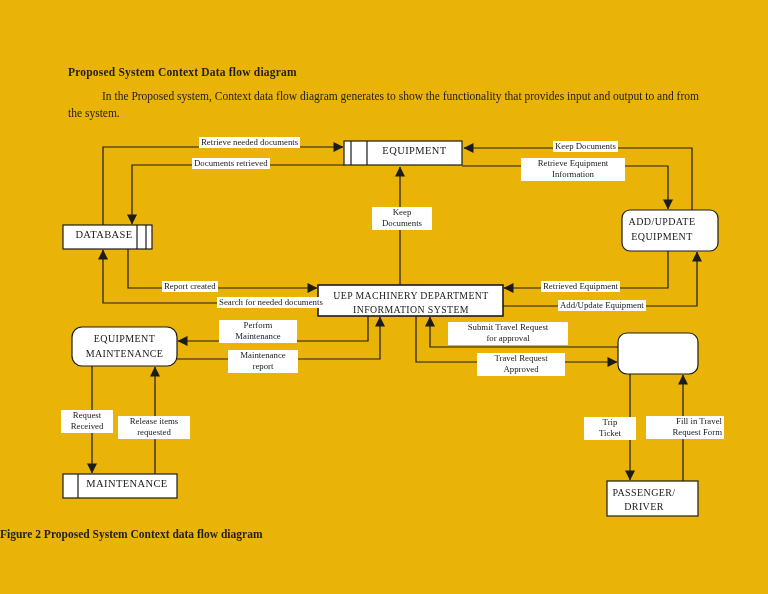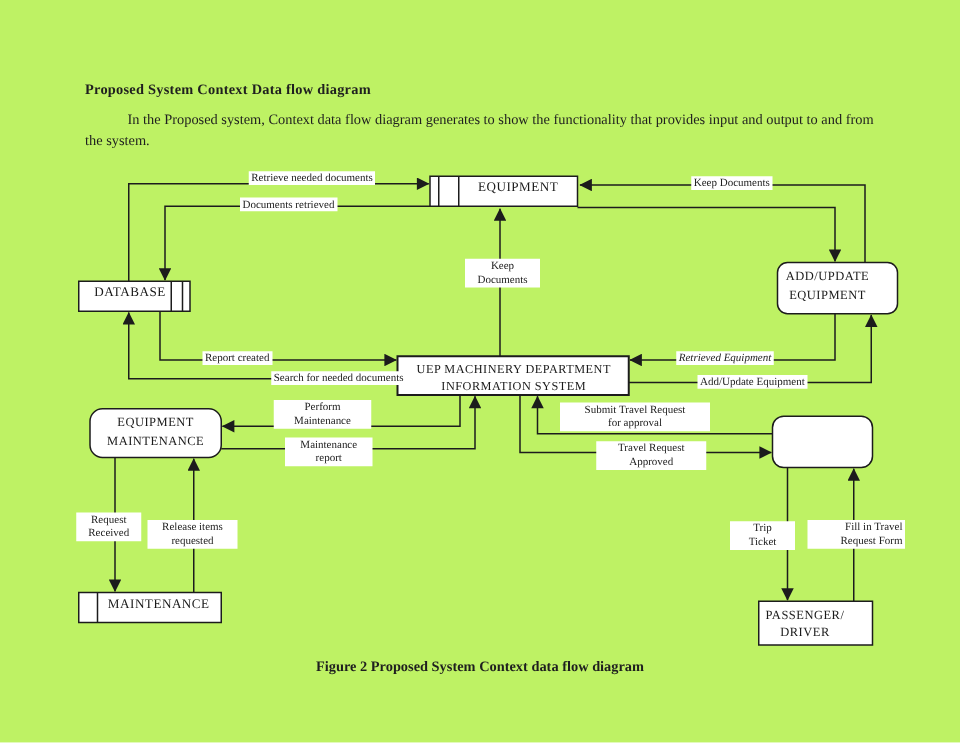--- a/index.html
+++ b/index.html
@@ -1,21 +1,21 @@
 <!DOCTYPE html>
 <html><head>
 <meta charset="utf-8">
 <style>
   html,body{margin:0;padding:0;background:#ffffff;}
-  .page{position:relative;width:768px;height:594px;background:#bef264;overflow:hidden;
+  .page{position:relative;width:768px;height:594px;background:#eab308;overflow:hidden;
         font-family:"Liberation Serif",serif;color:#1f1f1f;}
   .heading{position:absolute;left:68px;top:66px;font-size:11.5px;font-weight:bold;letter-spacing:.2px;}
   .body-text{position:absolute;left:68px;top:88px;width:644px;font-size:11.5px;line-height:1.45;
              text-indent:34px;}
-  .caption{position:absolute;left:0;top:528px;width:768px;text-align:center;font-size:11.5px;font-weight:bold;}
+  .caption{position:absolute;left:0;top:528px;width:768px;text-align:left;font-size:11.5px;font-weight:bold;}
   svg.diagram{position:absolute;left:0;top:0;}
   .lbl{position:absolute;background:#ffffff;font-size:8.8px;line-height:1.3;text-align:center;
        white-space:pre-line;padding:0 2px;color:#222;}
   .ent{position:absolute;text-align:center;white-space:pre-line;color:#1a1a1a;letter-spacing:.4px;}
 </style>
 </head>
 <body>
 
 <div class="page">
 
@@ -79,25 +79,27 @@
 INFORMATION SYSTEM</div>
   <div class="ent" style="left:72px;top:332px;width:105px;font-size:10px;line-height:1.45;">EQUIPMENT
 MAINTENANCE</div>
   <div class="ent" style="left:78px;top:478px;width:98px;font-size:10.5px;">MAINTENANCE</div>
   <div class="ent" style="left:607px;top:486px;width:74px;font-size:10px;line-height:1.4;">PASSENGER/
 DRIVER</div>
 
   <div class="lbl" style="left:157px;top:137px;margin-left:42px;">Retrieve needed documents</div>
   <div class="lbl" style="left:192px;top:158px;">Documents retrieved</div>
   <div class="lbl" style="left:553px;top:141px;">Keep Documents</div>
+  <div class="lbl" style="left:521px;top:158px;width:100px;">Retrieve Equipment
+Information</div>
   <div class="lbl" style="left:372px;top:207px;width:56px;">Keep
 Documents</div>
   <div class="lbl" style="left:162px;top:281px;">Report created</div>
   <div class="lbl" style="left:217px;top:297px;">Search for needed documents</div>
-  <div class="lbl" style="left:541px;top:281px;font-style:italic;">Retrieved Equipment</div>
+  <div class="lbl" style="left:541px;top:281px;">Retrieved Equipment</div>
   <div class="lbl" style="left:558px;top:300px;">Add/Update Equipment</div>
   <div class="lbl" style="left:219px;top:320px;width:74px;">Perform
 Maintenance</div>
   <div class="lbl" style="left:228px;top:350px;width:66px;">Maintenance
 report</div>
   <div class="lbl" style="left:448px;top:322px;width:116px;">Submit Travel Request
 for approval</div>
   <div class="lbl" style="left:477px;top:353px;width:84px;">Travel Request
 Approved</div>
   <div class="lbl" style="left:61px;top:410px;width:48px;">Request

